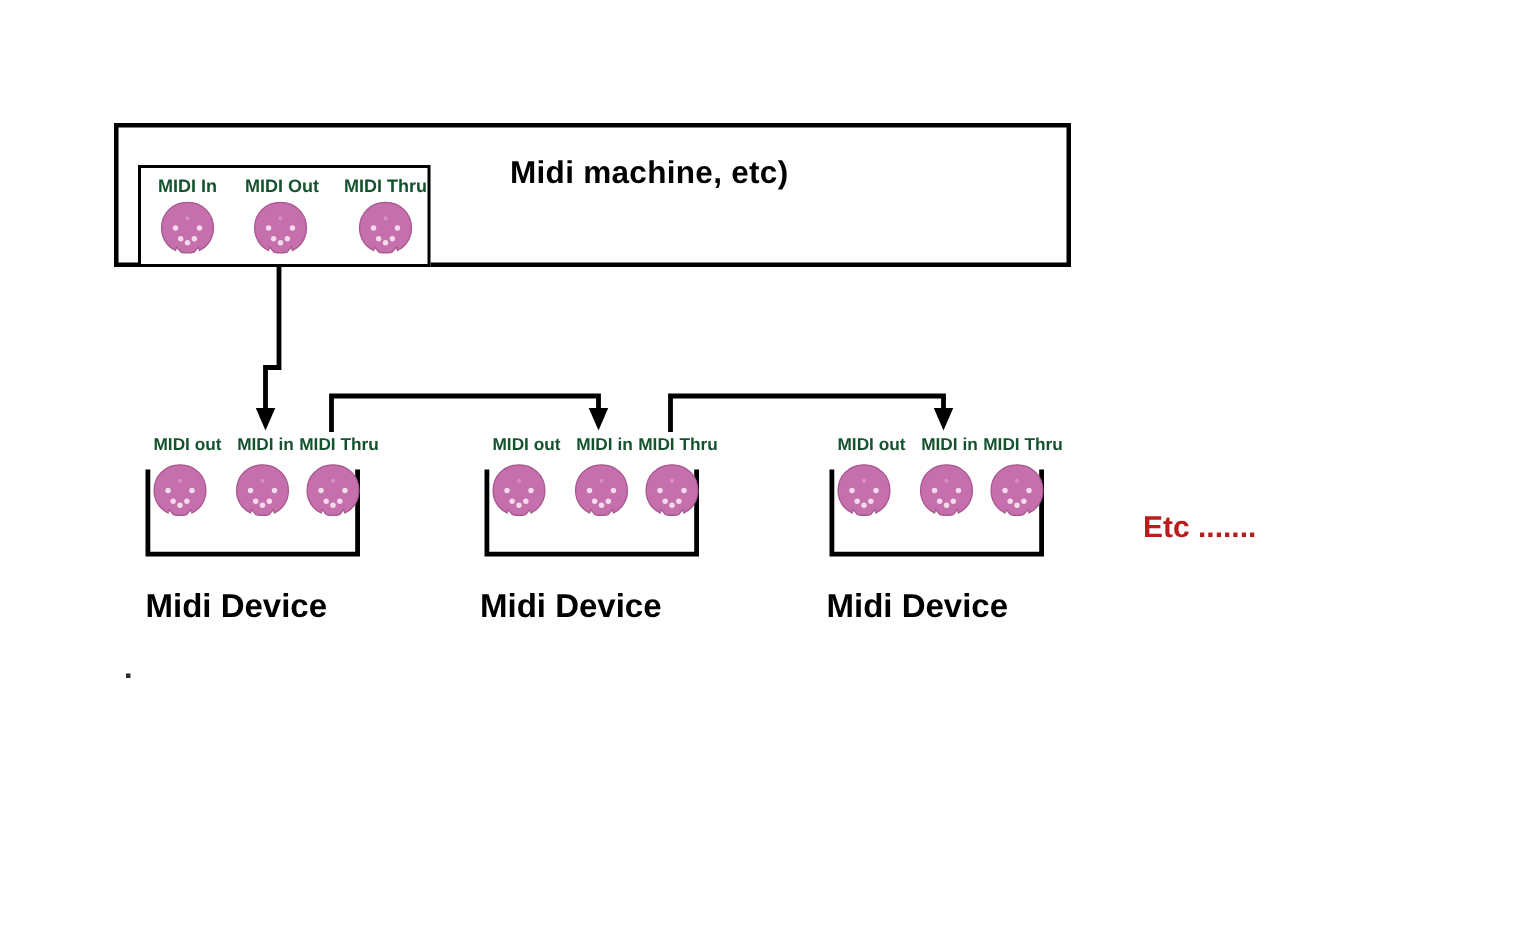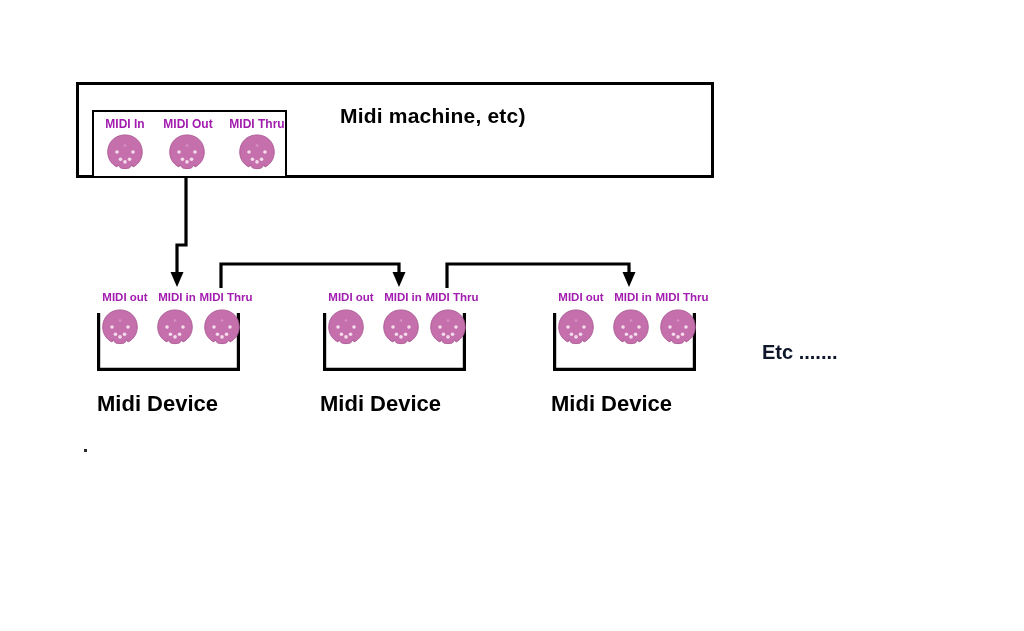--- a/index.html
+++ b/index.html
@@ -55,21 +55,21 @@
     color: #000000;
     line-height: 1.35;
     letter-spacing: 0.2px;
   }
   .trigger-title .line { display: block; white-space: nowrap; }
 
   
   .jack-label {
     font-size: 11.5px;
     font-weight: bold;
-    color: #a21caf;
+    color: #14532d;
     white-space: nowrap;
     text-align: center;
   }
   .jack-label.big { font-size: 12px; }
 
   
   .din {
     width: 38px;
     height: 38px;
   }
@@ -89,21 +89,21 @@
     color: #000000;
     white-space: nowrap;
   }
 
   
   .etc-text {
     left: 762px;
     top: 341px;
     font-size: 20px;
     font-weight: bold;
-    color: #0f172a;
+    color: #b91c1c;
     white-space: nowrap;
   }
 
   
   .stray-dot {
     left: 84px;
     top: 449px;
     width: 3px;
     height: 3px;
     background: #2b2b2b;

